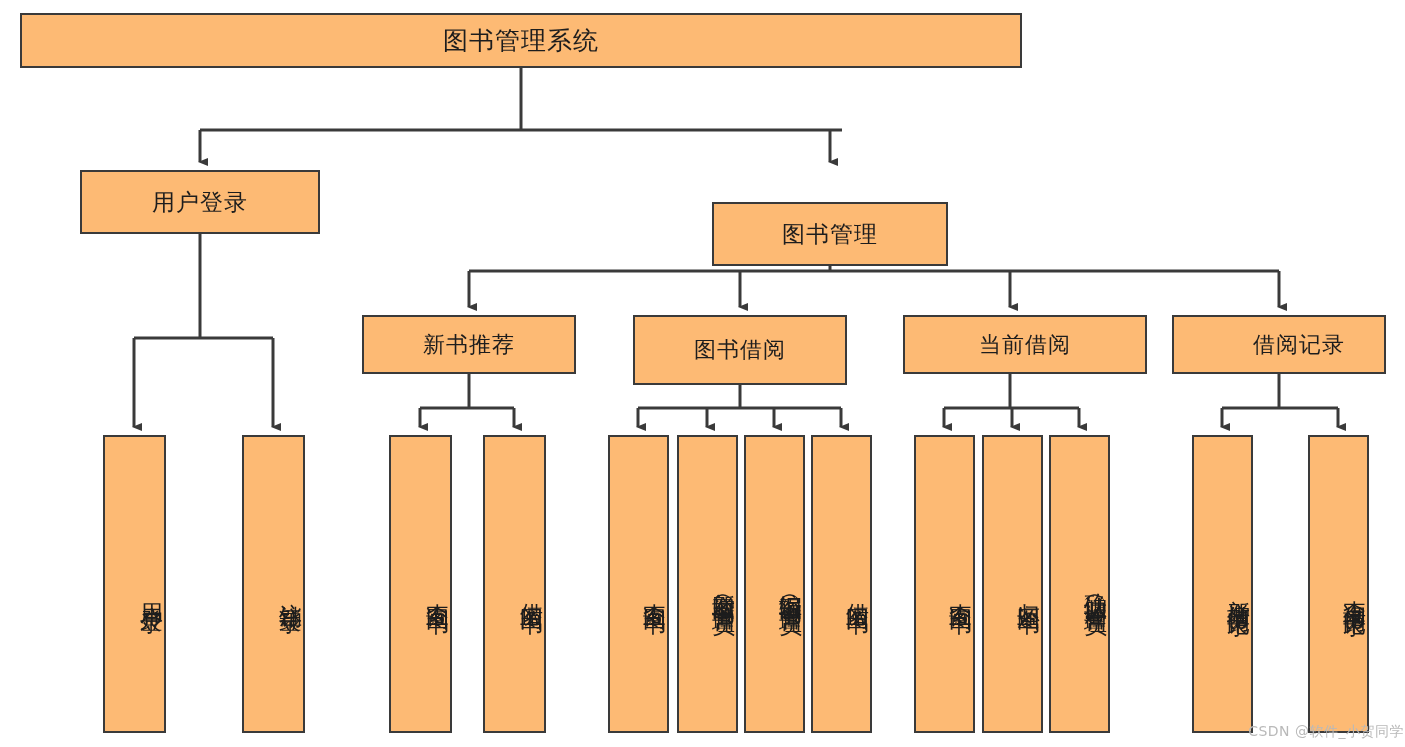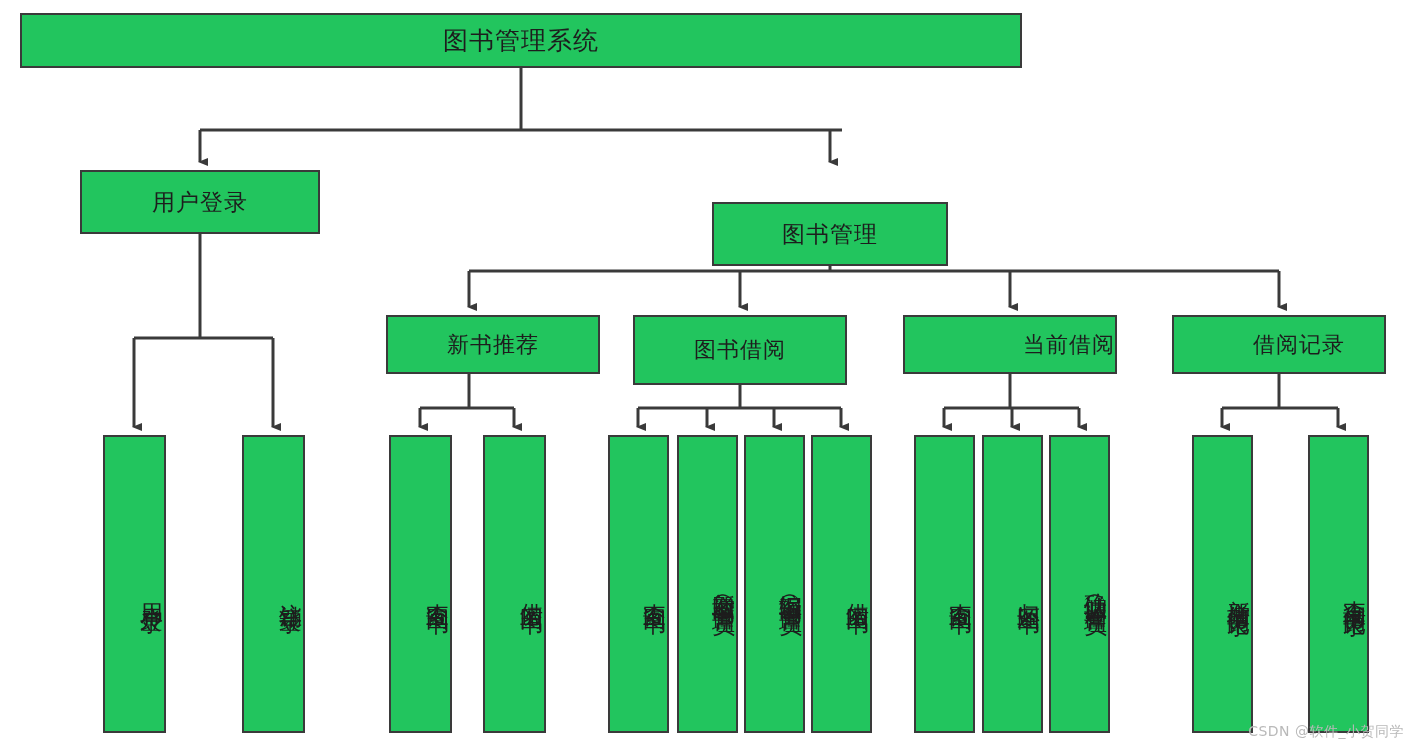--- a/index.html
+++ b/index.html
@@ -20,21 +20,21 @@
     left: 0;
     top: 0;
     width: 1405px;
     height: 747px;
     pointer-events: none;
   }
   .node {
     position: absolute;
     box-sizing: border-box;
     border: 2.5px solid #3a3a3a;
-    background: #22c55e;
+    background: #fdba74;
     display: flex;
     align-items: center;
     justify-content: center;
     color: #1d1d1d;
     letter-spacing: 1px;
   }
   .node.root {
     font-size: 25px;
   }
   .node.level1 {
@@ -132,27 +132,27 @@
   <div id="level1-nodes">
       <div class="node level1" style="left: 80px; top: 170px; width: 240px; height: 64px;">
         <span>用户登录</span>
       </div>
       <div class="node level1" style="left: 712px; top: 170px; width: 236px; height: 64px; margin-top: 32px;">
         <span>图书管理</span>
       </div>
     </div>
 
   <div id="level2-nodes">
-      <div class="node level2" style="left: 362px; top: 315px; width: 214px; height: 59px; margin-left: 24px;">
+      <div class="node level2" style="left: 362px; top: 315px; width: 214px; height: 59px;">
         <span>新书推荐</span>
       </div>
       <div class="node level2" style="left: 633px; top: 315px; width: 214px; height: 70px;">
         <span>图书借阅</span>
       </div>
-      <div class="node level2" style="left: 903px; top: 315px; width: 214px; height: 59px; justify-content: flex-end;">
+      <div class="node level2" style="left: 903px; top: 315px; width: 244px; height: 59px;">
         <span>当前借阅</span>
       </div>
       <div class="node level2" style="left: 1172px; top: 315px; width: 214px; height: 59px; padding-left: 40px;">
         <span>借阅记录</span>
       </div>
     </div>
 
   <div id="leaf-nodes">
       <div class="node leaf" style="left: 103px; top: 435px; width: 63px; height: 298px;">
         <span class="leaf-text">用户登录</span>

